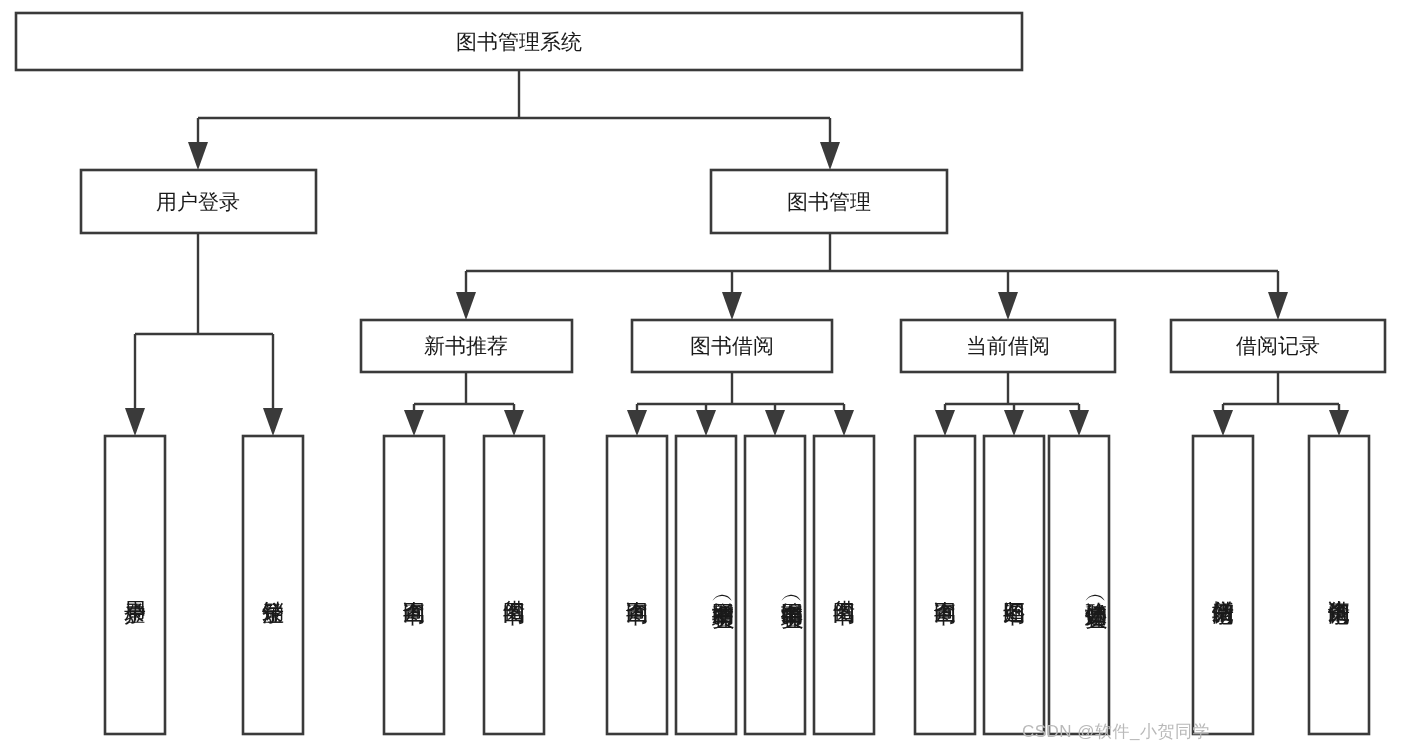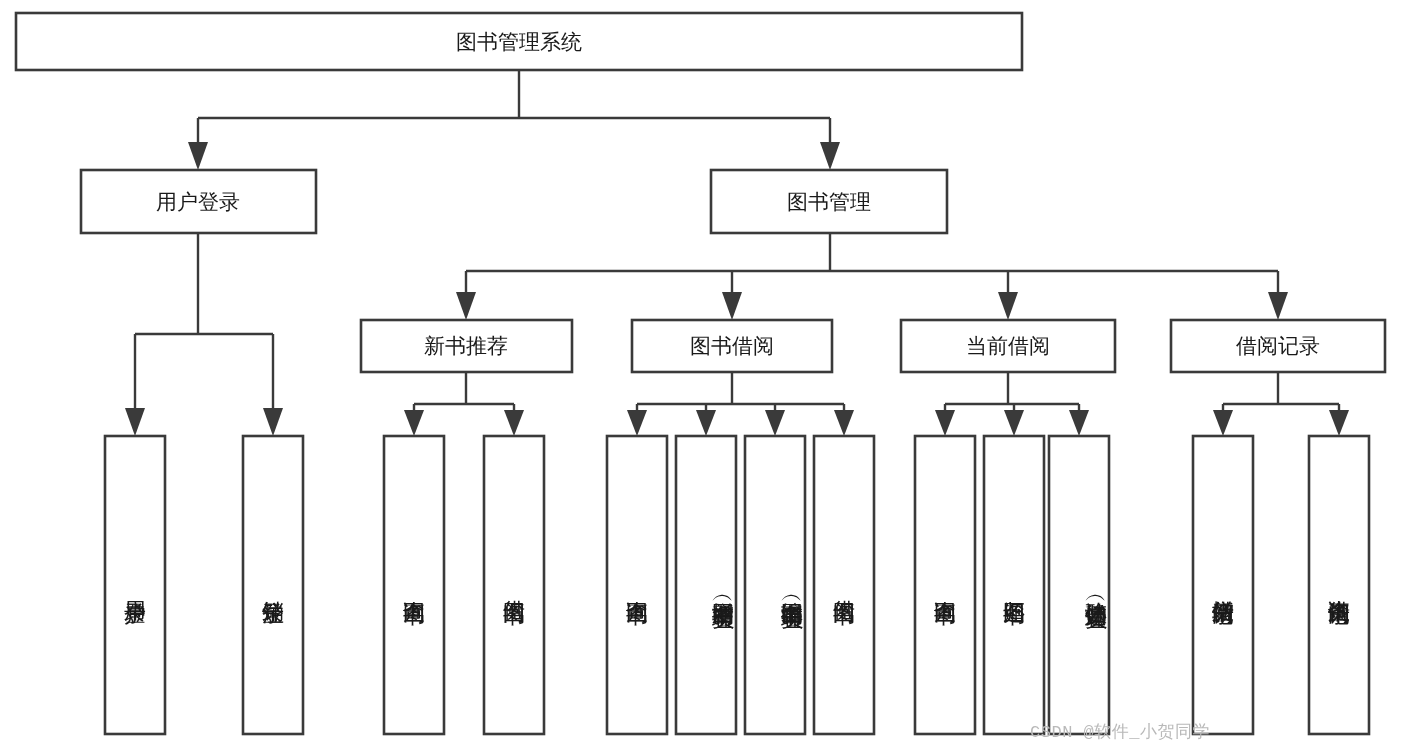--- a/index.html
+++ b/index.html
@@ -61,21 +61,21 @@
     display: flex;
     align-items: center;
     justify-content: center;
     white-space: nowrap;
     pointer-events: none;
   }
   .watermark {
     position: absolute;
     right: 8px;
     bottom: 4px;
-    font-family: Liberation Mono, monospace;
+    font-family: Liberation Sans, sans-serif;
     font-size: 17px;
     color: #b9b9b9;
     letter-spacing: 0.5px;
     white-space: nowrap;
     margin-left: 44px;
   }
 </style>
 </head>
 <body>
 

